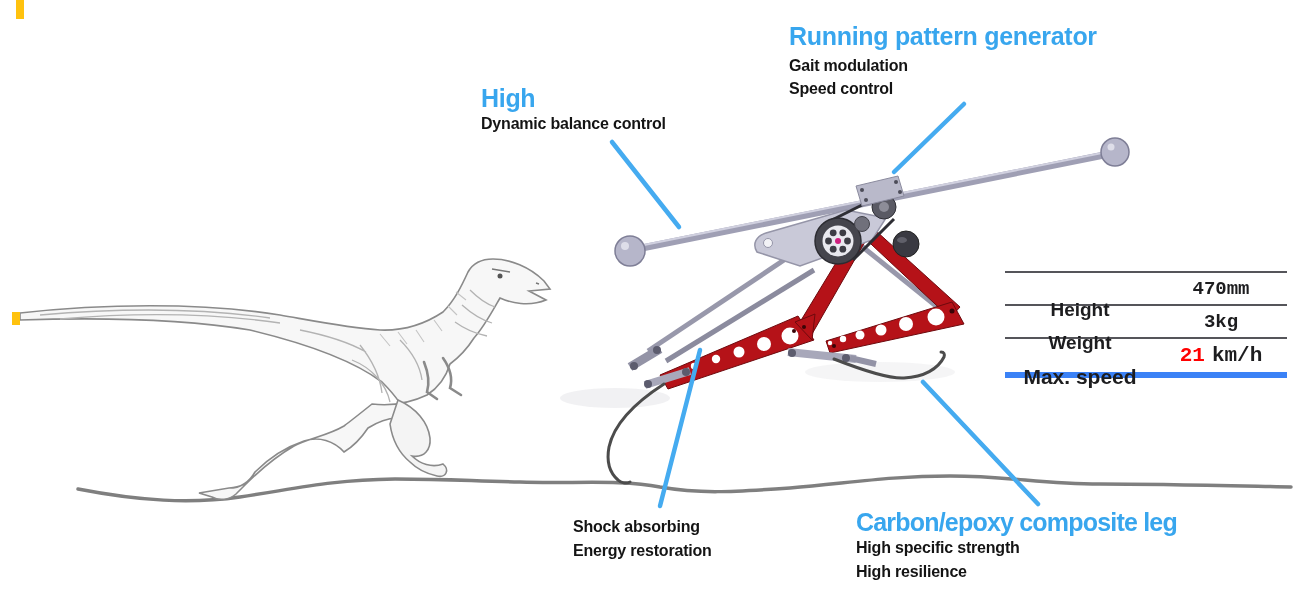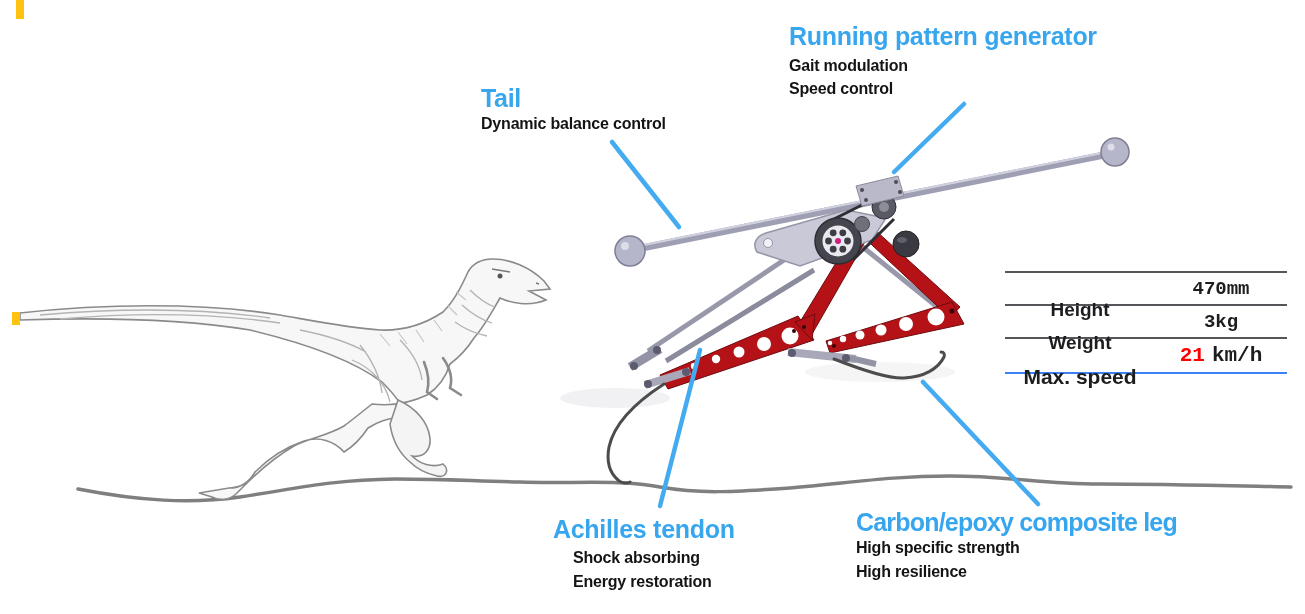--- a/index.html
+++ b/index.html
@@ -18,21 +18,21 @@
   .callout.rpg{left:789px;top:22px;}
   .callout.rpg .title{margin-bottom:4px;text-align:right;}
   .callout.achilles{left:553px;top:515px;}
   .callout.achilles .sub{line-height:24px;margin-left:20px;}
   .callout.achilles .title{margin-bottom:3px;}
   .callout.carbon{left:856px;top:508px;}
   .callout.carbon .title{letter-spacing:-0.8px;}
   .callout.carbon .sub{line-height:24px;}
   .spec-table{position:absolute;left:1005px;top:271px;width:282px;color:#1d1d1f;}
   .spec-table .row{display:flex;align-items:center;height:31px;border-top:2px solid #55555a;font-size:19px;}
-  .spec-table .row.last{border-bottom:2px solid #3b82f6;font-size:21px;height:33px;}
+  .spec-table .row.last{border-bottom:6px solid #3b82f6;font-size:21px;height:33px;}
   .spec-table .cell{text-align:center;}
   .spec-table .cell.label{flex:0 0 150px;margin-top:42px;}
   .spec-table .cell.value{flex:1;font-family:Liberation Mono, monospace;}
   .spec-table .red{color:#FF0000;margin-right:7px;}
 </style>
 </head>
 <body>
 
 <div class="canvas">
 
@@ -173,32 +173,31 @@
       <line x1="964" y1="104" x2="894" y2="172"></line>
       <line x1="700" y1="350" x2="660" y2="506"></line>
       <line x1="923" y1="382" x2="1038" y2="504"></line>
     </g>
   </svg>
 
   <div class="marker top"></div>
   <div class="marker left"></div>
 
   <div class="callout tail">
-    <div class="title">Tail</div>
+    <div class="title">High</div>
     <div class="sub">Dynamic balance control</div>
   </div>
 
   <div class="callout rpg">
     <div class="title">Running pattern generator</div>
     <div class="sub">Gait modulation</div>
     <div class="sub">Speed control</div>
   </div>
 
   <div class="callout achilles">
-    <div class="title">Achilles tendon</div>
     <div class="sub">Shock absorbing</div>
     <div class="sub">Energy restoration</div>
   </div>
 
   <div class="callout carbon">
     <div class="title">Carbon/epoxy composite leg</div>
     <div class="sub">High specific strength</div>
     <div class="sub">High resilience</div>
   </div>
 

